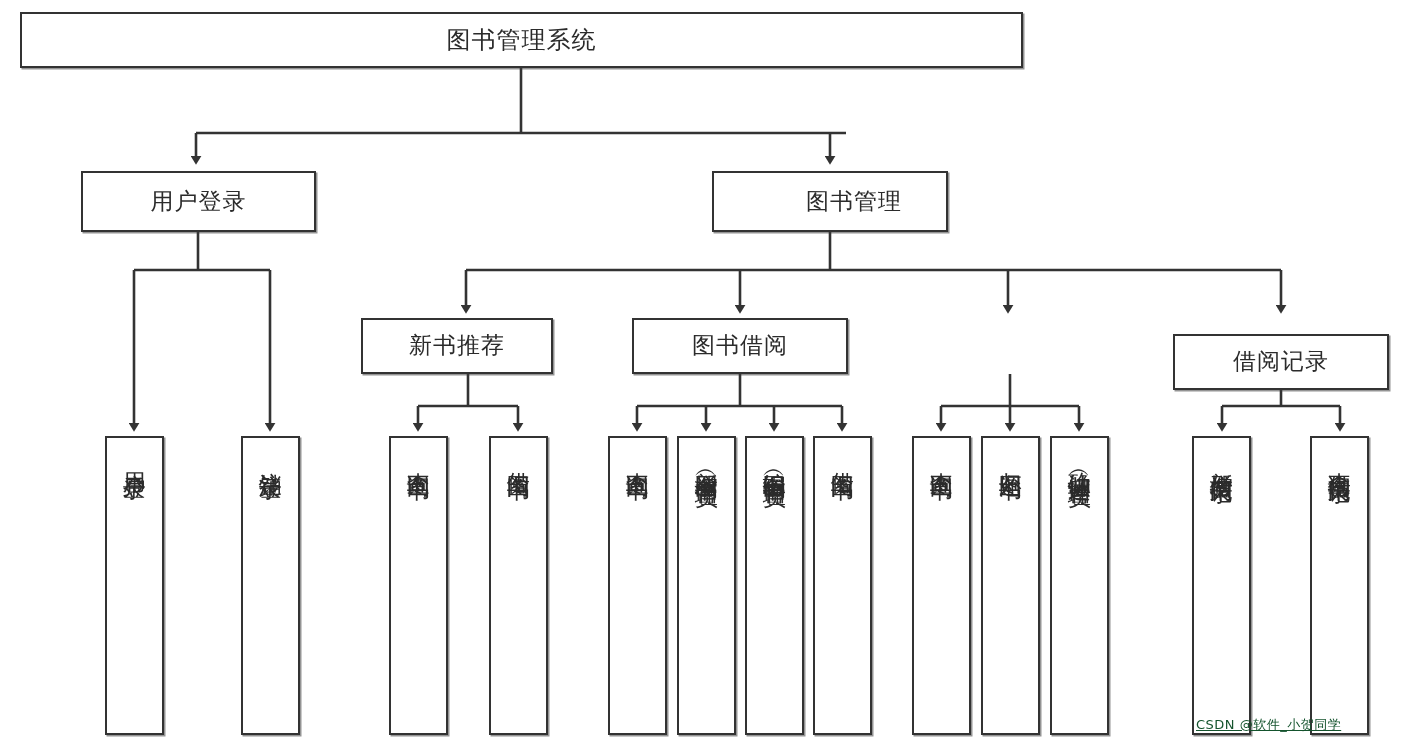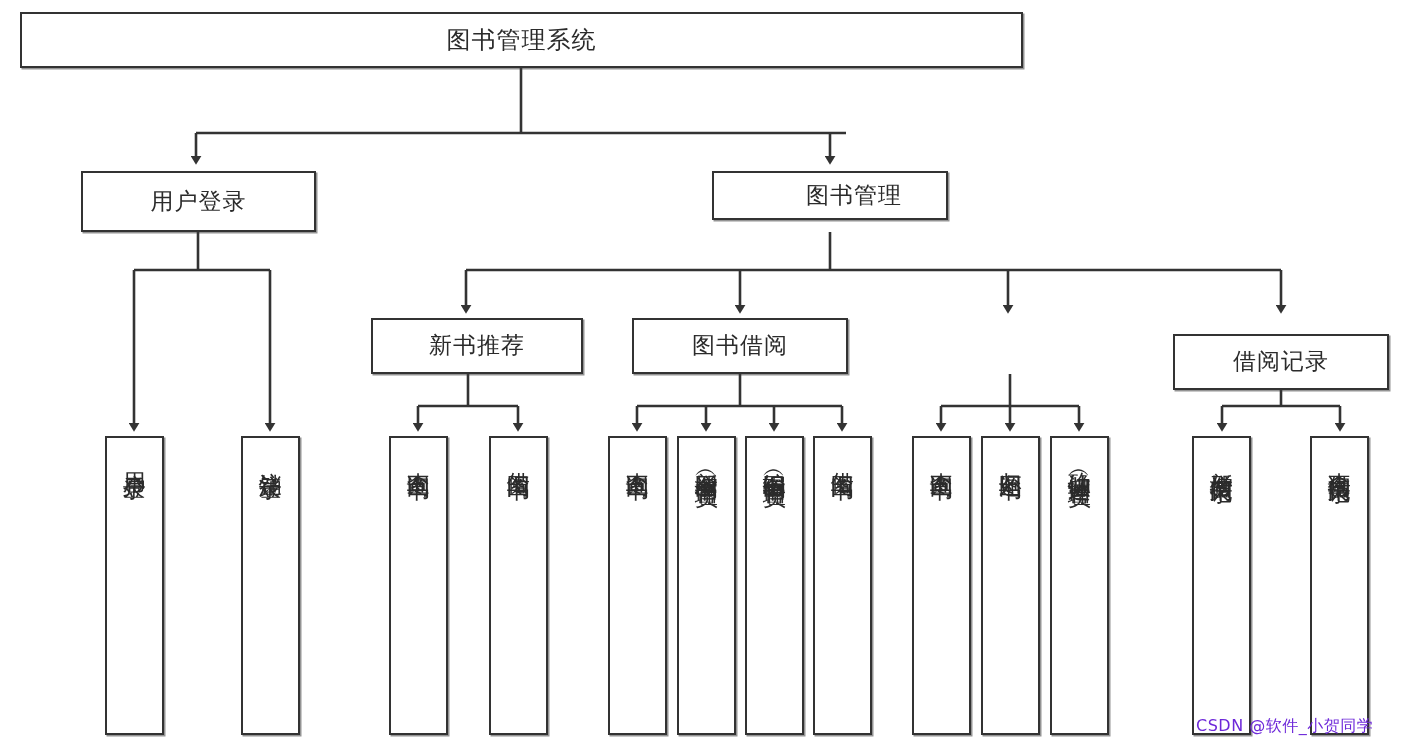--- a/index.html
+++ b/index.html
@@ -53,24 +53,25 @@
     writing-mode: vertical-rl;
     text-orientation: upright;
     font-size: 23px;
     line-height: 1.32;
     letter-spacing: 2px;
     color: #2b2b2b;
     white-space: nowrap;
   }
   .watermark {
     position: absolute;
-    font-size: 16px;
-    color: #6d28d9;
+    font-size: 13px;
+    color: #14532d;
     letter-spacing: 0.5px;
     white-space: nowrap;
+    text-decoration: underline;
   }
 </style>
 </head>
 <body>
 
 <div id="canvas">
 
   <svg class="layer" viewBox="0 0 1405 747">
     <defs>
       <marker id="arrow" markerWidth="9" markerHeight="11" refX="1.2" refY="5.5" orient="auto" markerUnits="userSpaceOnUse">
@@ -122,25 +123,25 @@
     </g>
   </svg>
 
   <div class="node horiz root" style="left:20px; top:12px; width:1003px; height:56px;">
     <span>图书管理系统</span>
   </div>
 
   <div class="node horiz" style="left:81px; top:171px; width:235px; height:61px;">
     <span>用户登录</span>
   </div>
-  <div class="node horiz" style="left:712px; top:171px; width:236px; height:49px;padding-left:48px;">
+  <div class="node horiz" style="left:712px; top:171px; width:236px; height:61px;padding-left:48px;">
     <span>图书管理</span>
   </div>
 
-  <div class="node horiz" style="left:371px; top:318px; width:212px; height:56px;">
+  <div class="node horiz" style="left:361px; top:318px; width:192px; height:56px;">
     <span>新书推荐</span>
   </div>
   <div class="node horiz" style="left:632px; top:318px; width:216px; height:56px;text-align:center;">
     <span>图书借阅</span>
   </div>
   <div class="node horiz" style="left:1173px; top:318px; width:216px; height:56px;margin-top:16px;">
     <span>借阅记录</span>
   </div>
 
   <div class="node vert" style="left:105px; top:436px; width:59px; height:299px;">

